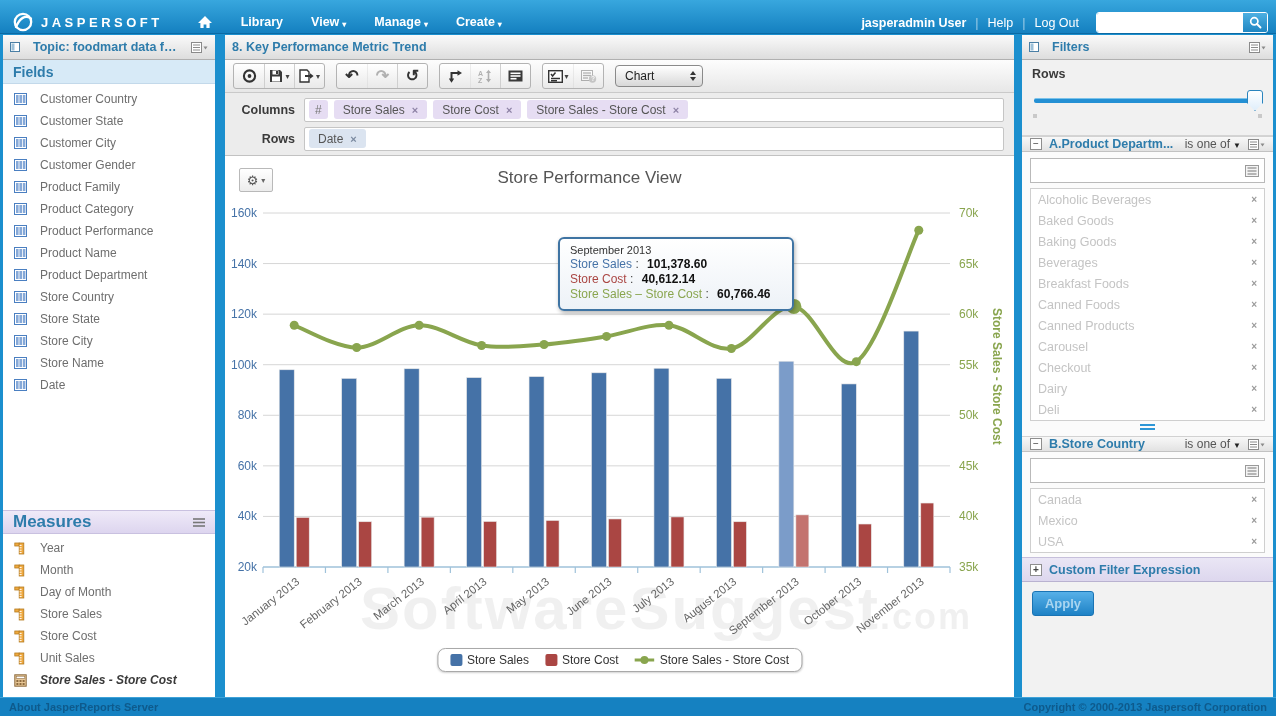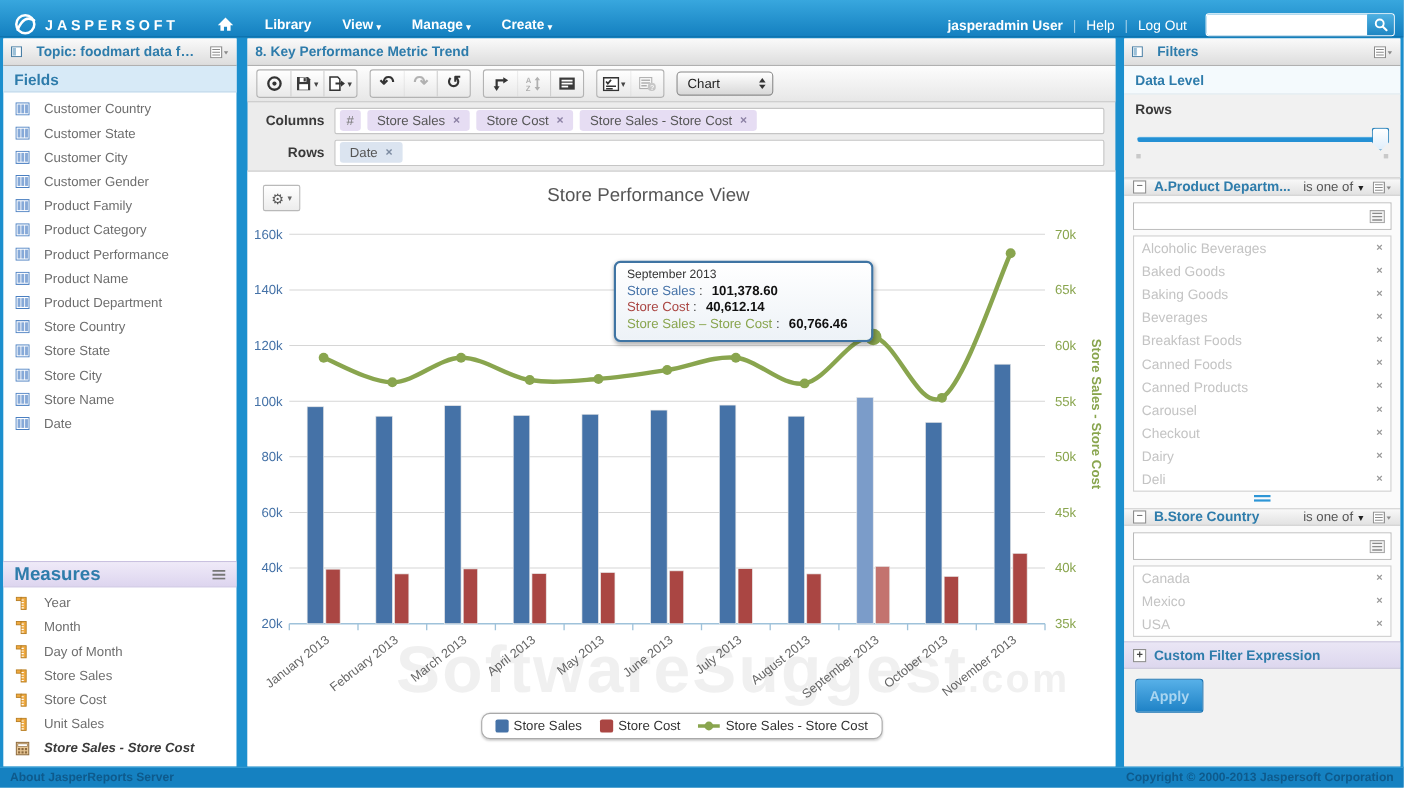--- a/index.html
+++ b/index.html
@@ -109,21 +109,21 @@
   .filter-input input{width:100%;height:100%;border:none;outline:none;padding:0 24px 0 5px;font-size:12px}
   .input-list-btn{position:absolute;right:3px;top:3px;width:18px;height:17px;display:flex;align-items:center;justify-content:center;cursor:pointer}
   .filter-listbox{margin-top:5px;border:1px solid #cfcfcf;background:#fff}
   .fl-item{height:21px;display:flex;align-items:center;justify-content:space-between;padding:0 7px;font-size:12.5px;color:#c4c4c4;cursor:pointer}
   .fl-item .fl-x{color:#9a9a9a;font-size:10px;font-weight:bold;cursor:pointer}
   .resize-handle{height:11px;display:flex;flex-direction:column;align-items:center;justify-content:center;gap:2px;cursor:row-resize}
   .resize-handle i{display:block;width:15px;height:2px;background:#2e96d6}
   .custom-filter{flex:0 0 25px;background:linear-gradient(#eae6f5,#ddd7ee);border-top:1px solid #c6bfdb;border-bottom:1px solid #b9b2d0;
     display:flex;align-items:center;gap:7px;padding:0 8px;color:#2e7cab;font-weight:bold;font-size:12.5px}
   .apply-area{flex:1;background:#f2f2f2;padding:9px 0 0 10px}
-  .apply-btn{width:62px;height:31px;border:1px solid #1a74b4;border-radius:3px;background:linear-gradient(#57b0e8,#1e82c6);
+  .apply-btn{width:62px;height:25px;border:1px solid #1a74b4;border-radius:3px;background:linear-gradient(#57b0e8,#1e82c6);
     color:#a9d5f0;font-weight:bold;font-size:13px;cursor:pointer}
 
   
   .footer{position:absolute;left:0;right:0;bottom:0;height:19px;background:#1581c1;border-top:1px solid #3ea2d8;
     display:flex;align-items:center;justify-content:space-between;padding:0 9px;font-size:11px;font-weight:bold;color:#0e5a8c}
   .footer a{color:#0e5a8c;text-decoration:none;cursor:pointer}
 
   svg{display:block}
 </style>
 </head>
@@ -747,21 +747,20 @@
       <span>
         <svg width="17" height="11" viewBox="0 0 17 11">
             <rect x="0.5" y="0.5" width="10" height="10" fill="#fff" stroke="#8a8a8a"></rect>
             <line x1="2" y1="3" x2="9" y2="3" stroke="#8a8a8a"></line>
             <line x1="2" y1="5.5" x2="9" y2="5.5" stroke="#8a8a8a"></line>
             <line x1="2" y1="8" x2="9" y2="8" stroke="#8a8a8a"></line>
             <path d="M12.5 4.5 L16.5 4.5 L14.5 7.5 Z" fill="#8a8a8a"></path>
           </svg>
       </span>
     </div>
-    <div class="data-level">Data Level</div>
     <div class="rows-box">
       <div class="rows-label">Rows</div>
       <div class="slider">
         <div class="slider-track"></div>
         <div class="slider-thumb"></div>
         <span class="slider-tick" style="left:1px"></span>
         <span class="slider-tick" style="right:1px"></span>
       </div>
     </div>
     <div id="filter-sections" style="overflow:hidden">

